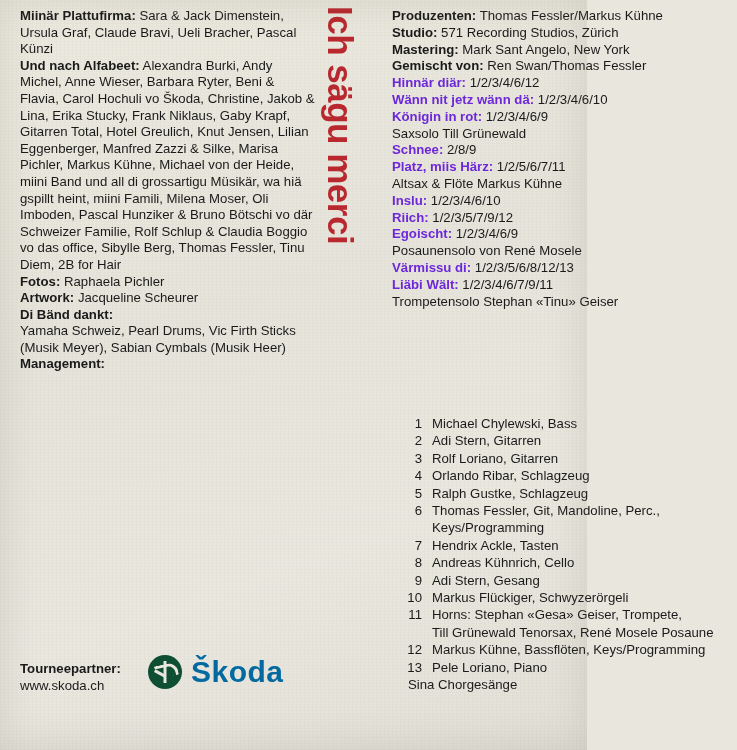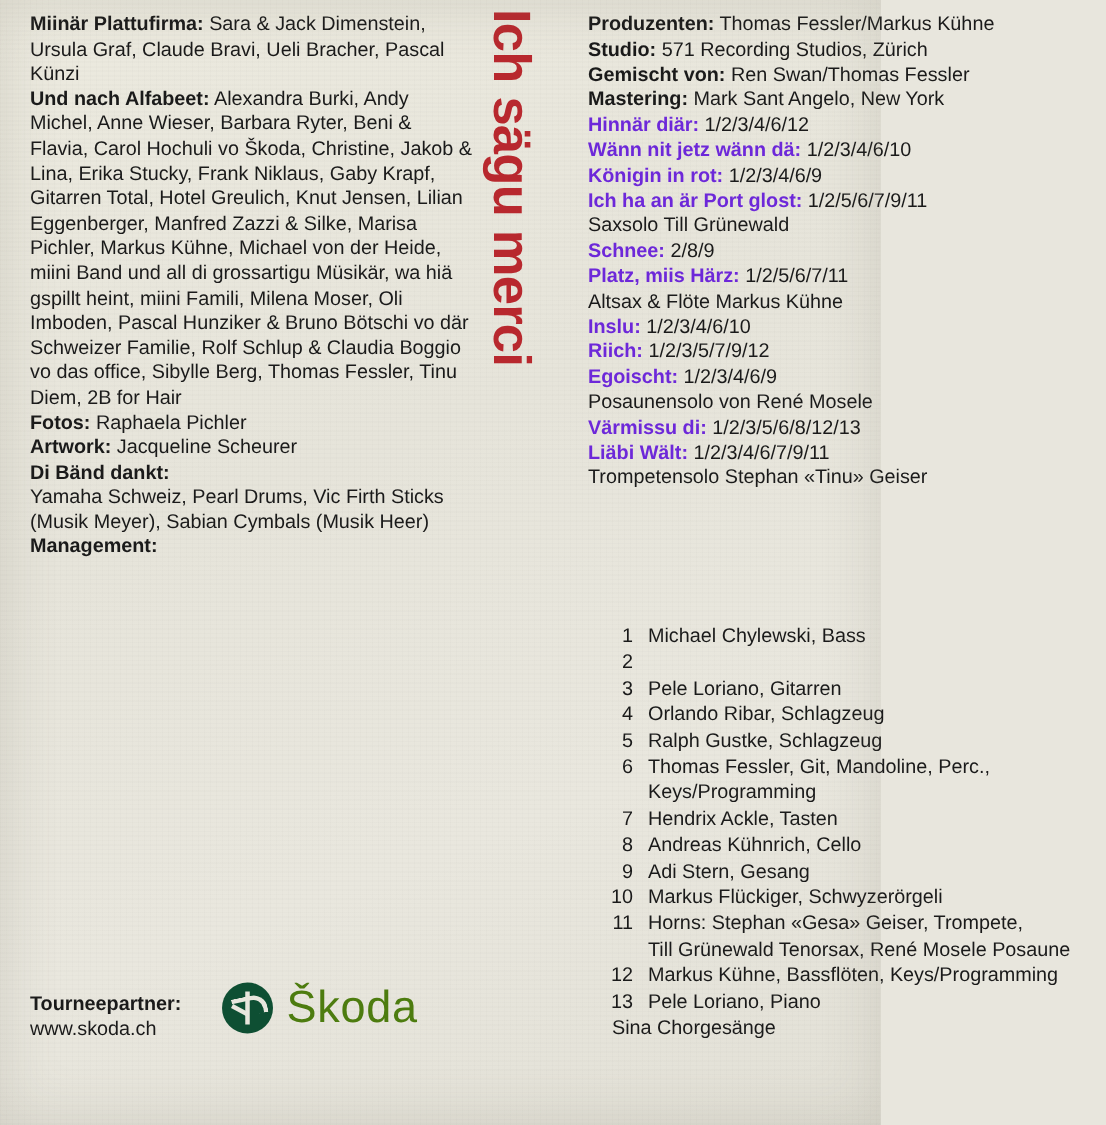--- a/index.html
+++ b/index.html
@@ -164,23 +164,23 @@
     position: absolute;
     left: 6px;
     top: 17px;
     width: 12px;
     height: 3px;
     background: #e8e6dd;
     transform: rotate(28deg);
   }
   .skoda-word {
     font-size: 30px;
-    font-weight: normal;
+    font-weight: bold;
     letter-spacing: 0.5px;
-    color: #4d7c0f;
+    color: #0369a1;
   }
 </style>
 </head>
 <body>
 
 <div class="page">
   <div class="paper-texture"></div>
 
   <div class="col-left">
 
@@ -210,51 +210,51 @@
     </p>
   </div>
 
   <div class="spine">
     <span>Ich sägu merci</span>
   </div>
 
   <div class="col-right">
     <p class="credit-line"><span class="bold">Produzenten:</span><span> Thomas Fessler/Markus Kühne</span></p>
     <p class="credit-line"><span class="bold">Studio:</span><span> 571 Recording Studios, Zürich</span></p>
+    <p class="credit-line"><span class="bold">Mastering:</span><span> Mark Sant Angelo, New York</span></p>
     <p class="credit-line"><span class="bold">Gemischt von:</span><span> Ren Swan/Thomas Fessler</span></p>
-    <p class="credit-line"><span class="bold">Mastering:</span><span> Mark Sant Angelo, New York</span></p>
 
     <p class="credit-line"><span class="red">Hinnär diär:</span><span> 1/2/3/4/6/12</span></p>
     <p class="credit-line"><span class="red">Wänn nit jetz wänn dä:</span><span> 1/2/3/4/6/10</span></p>
     <p class="credit-line"><span class="red">Königin in rot:</span><span> 1/2/3/4/6/9</span></p>
-    <p class="credit-line"><span class="red">Ich ha an är Port glost:</span><span> 1/2/5/6/7/9/11</span></p>
     <p class="credit-line">Saxsolo Till Grünewald</p>
     <p class="credit-line"><span class="red">Schnee:</span><span> 2/8/9</span></p>
     <p class="credit-line"><span class="red">Platz, miis Härz:</span><span> 1/2/5/6/7/11</span></p>
     <p class="credit-line">Altsax &amp; Flöte Markus Kühne</p>
     <p class="credit-line"><span class="red">Inslu:</span><span> 1/2/3/4/6/10</span></p>
     <p class="credit-line"><span class="red">Riich:</span><span> 1/2/3/5/7/9/12</span></p>
     <p class="credit-line"><span class="red">Egoischt:</span><span> 1/2/3/4/6/9</span></p>
     <p class="credit-line">Posaunensolo von René Mosele</p>
     <p class="credit-line"><span class="red">Värmissu di:</span><span> 1/2/3/5/6/8/12/13</span></p>
     <p class="credit-line"><span class="red">Liäbi Wält:</span><span> 1/2/3/4/6/7/9/11</span></p>
     <p class="credit-line">Trompetensolo Stephan «Tinu» Geiser</p>
   </div>
 
   <div class="musicians">
     <div class="mrow">
         <span class="mnum">1</span>
         <span class="mtxt">Michael Chylewski, Bass</span>
       </div>
     <div class="mrow">
         <span class="mnum">2</span>
+        <span class="mtxt">Adi Stern, Gitarren</span>
       </div>
     <div class="mrow">
         <span class="mnum">3</span>
-        <span class="mtxt">Pele Loriano, Gitarren</span>
+        <span class="mtxt">Rolf Loriano, Gitarren</span>
       </div>
     <div class="mrow">
         <span class="mnum">4</span>
         <span class="mtxt">Orlando Ribar, Schlagzeug</span>
       </div>
     <div class="mrow">
         <span class="mnum">5</span>
         <span class="mtxt">Ralph Gustke, Schlagzeug</span>
       </div>
     <div class="mrow">

